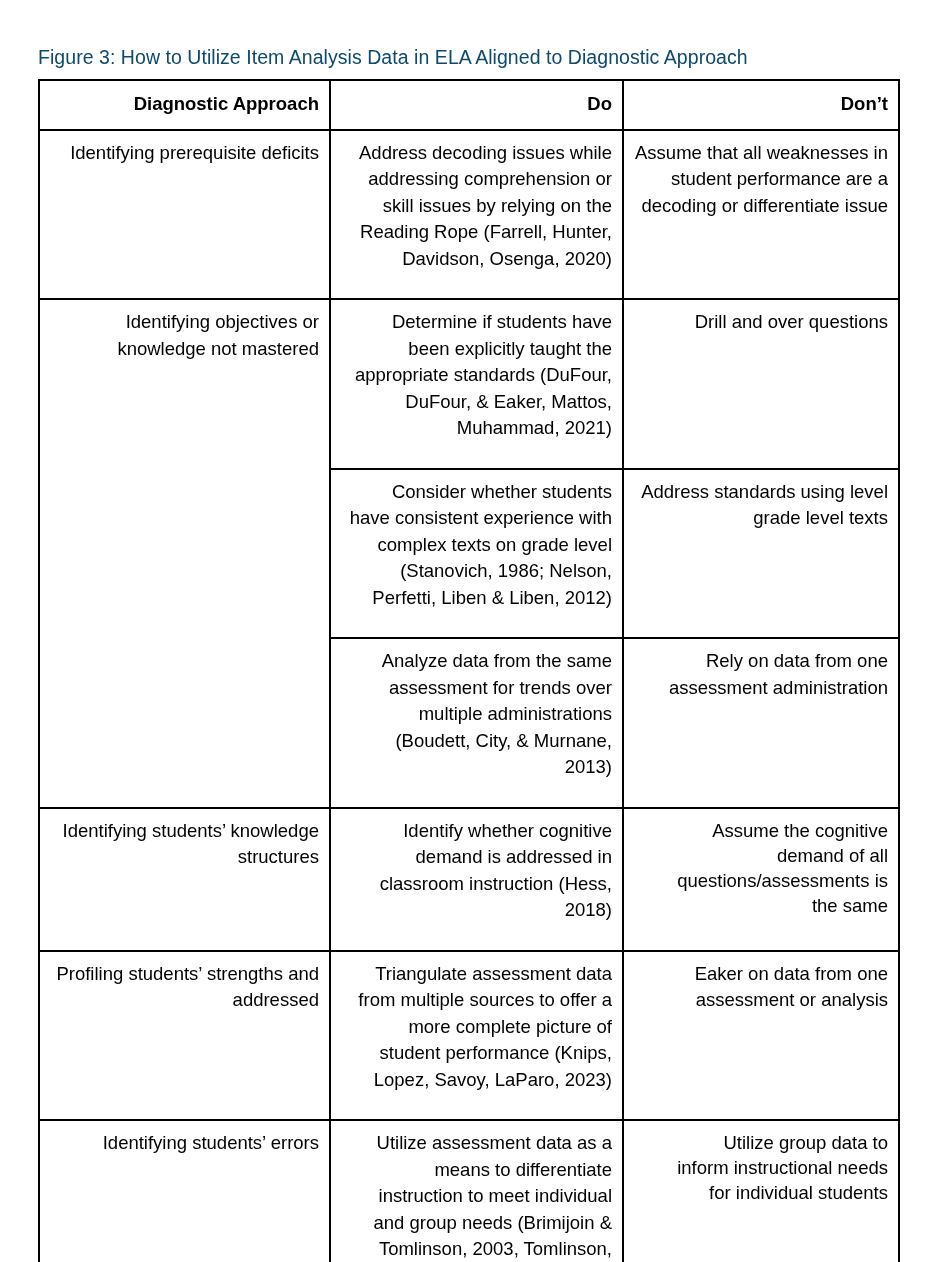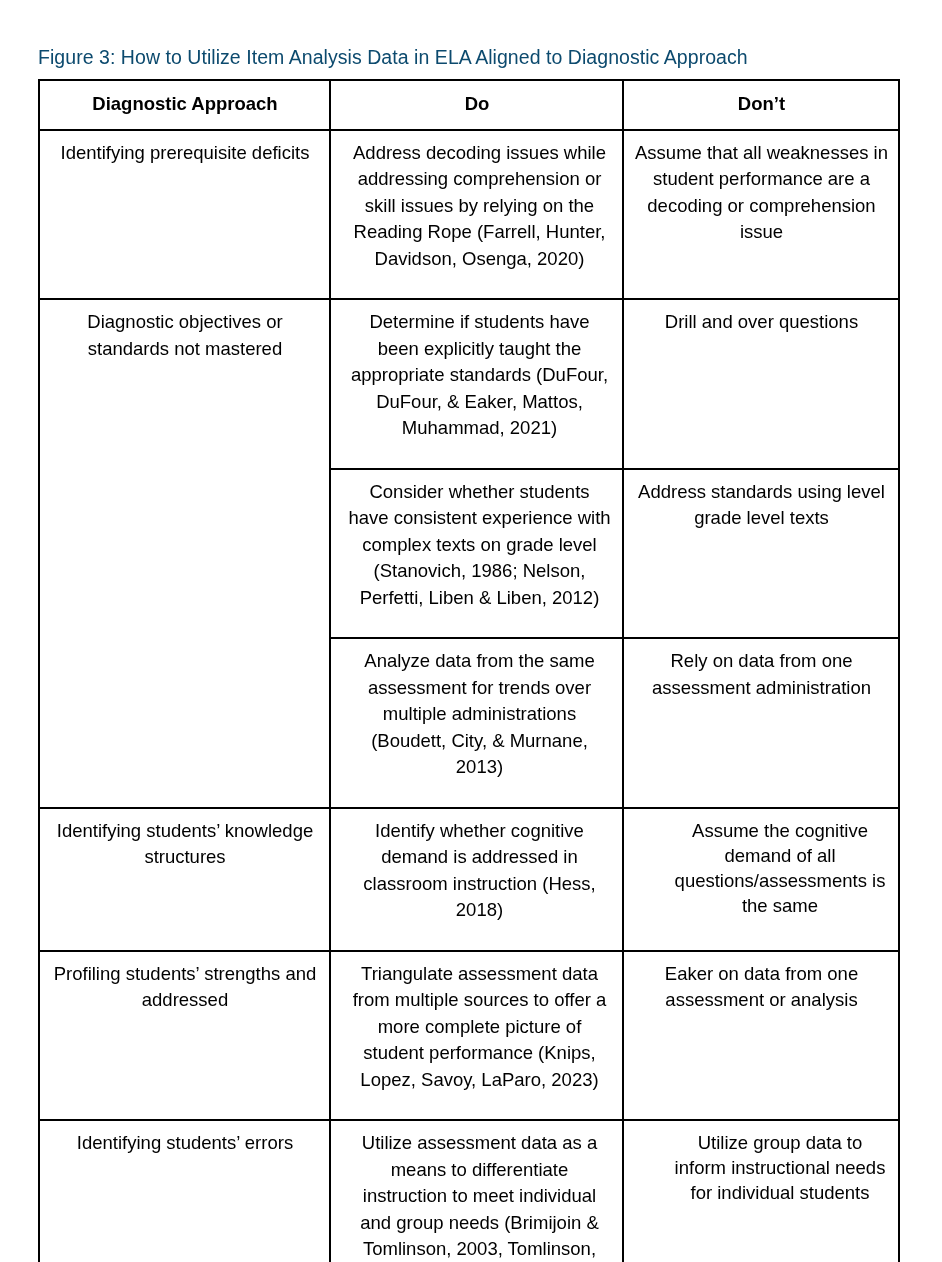--- a/index.html
+++ b/index.html
@@ -37,21 +37,21 @@
     width: 860px;
     border-collapse: collapse;
     table-layout: fixed;
   }
   .figure-table td, .figure-table th {
     border: 2.2px solid #000000;
     vertical-align: top;
     padding: 9px 10px 10px 11px;
     font-size: 18.5px;
     line-height: 26.5px;
-    text-align: center;
+    text-align: right;
     font-weight: normal;
     color: #000000;
     word-wrap: break-word;
   }
   .figure-table th {
     font-weight: bold;
     padding-top: 10px;
     padding-bottom: 11px;
   }
   col.c1 { width: 291px; }
@@ -81,25 +81,25 @@
         <th>Diagnostic Approach</th>
         <th>Do</th>
         <th>Don’t</th>
       </tr>
     </thead>
     <tbody>
 
       <tr>
         <td rowspan="1">Identifying prerequisite deficits</td>
         <td class="pad-bottom-lg">Address decoding issues while addressing comprehension or skill issues by relying on the Reading Rope (Farrell, Hunter, Davidson, Osenga, 2020)</td>
-        <td>Assume that all weaknesses in student performance are a decoding or comprehension issue</td>
+        <td>Assume that all weaknesses in student performance are a decoding or differentiate issue</td>
       </tr>
 
       <tr>
-        <td rowspan="3">Diagnostic objectives or standards not mastered</td>
+        <td rowspan="3">Identifying objectives or knowledge not mastered</td>
         <td class="pad-bottom-lg">Determine if students have been explicitly taught the appropriate standards (DuFour, DuFour, &amp; Eaker, Mattos, Muhammad, 2021)</td>
         <td>Drill and over questions</td>
       </tr>
 
       <tr>
         <td class="pad-bottom-lg">Consider whether students have consistent experience with complex texts on grade level (Stanovich, 1986; Nelson, Perfetti, Liben &amp; Liben, 2012)</td>
         <td>Address standards using level grade level texts</td>
       </tr>
 
       <tr>

